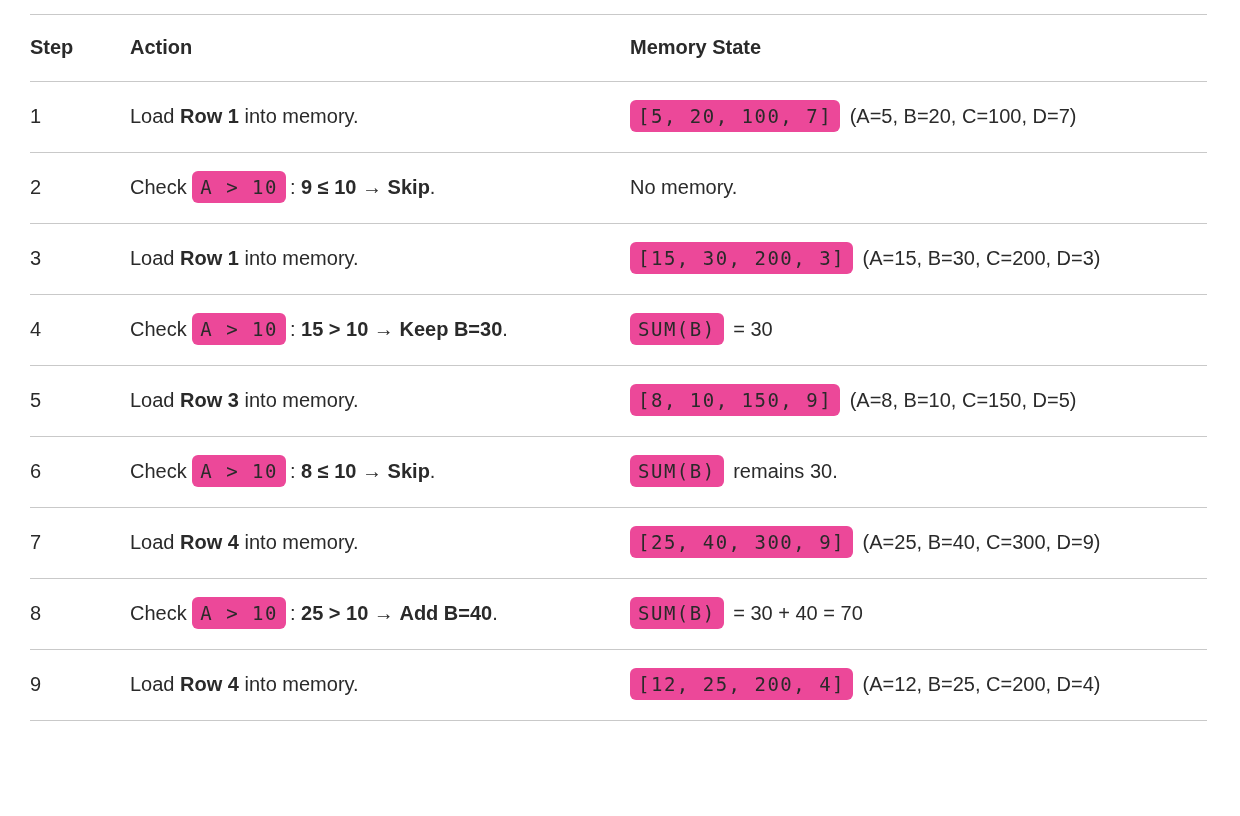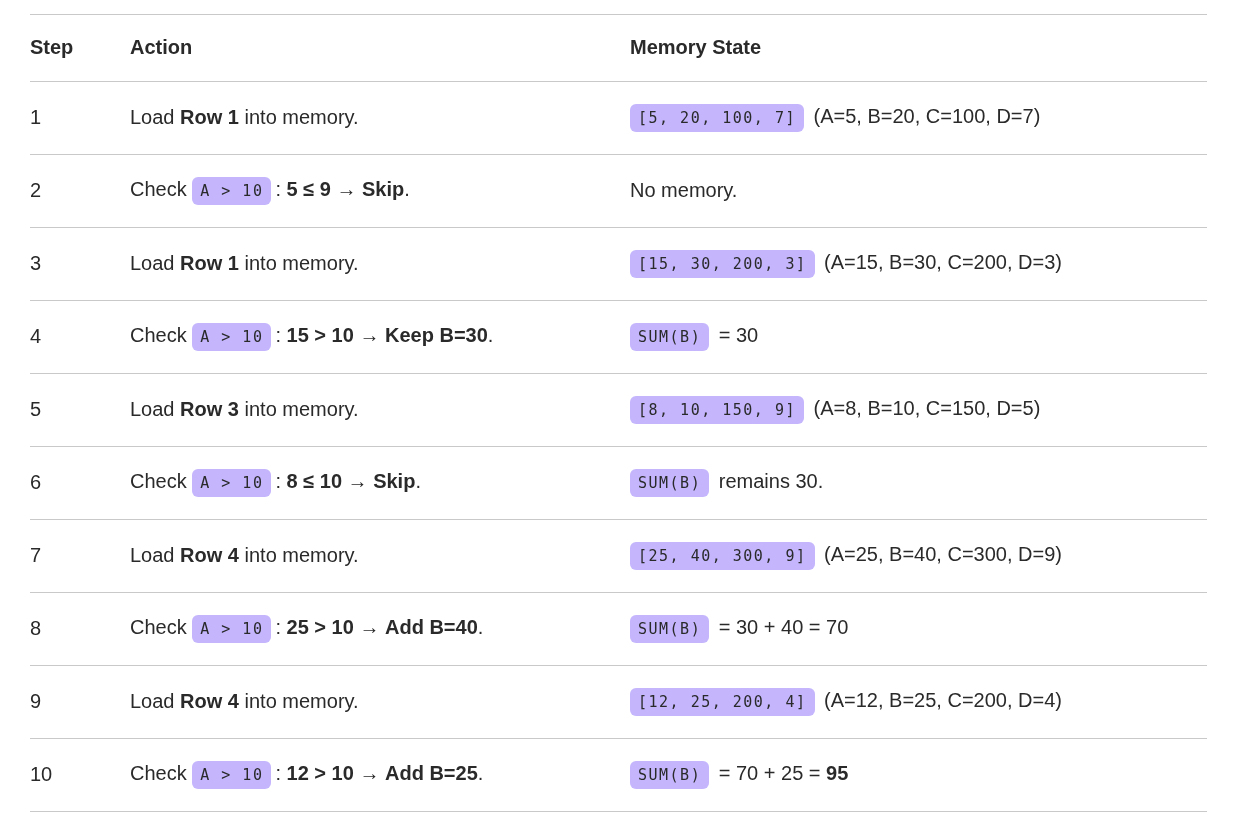--- a/index.html
+++ b/index.html
@@ -38,23 +38,23 @@
     padding: 21px 0 22px 0;
     font-weight: 400;
   }
   .w-step   { width: 100px; }
   .w-action { width: 500px; }
   .w-memory { width: auto;  }
   td.col-step { padding-right: 10px; }
   strong { font-weight: 700; }
   code.chip {
     font-family: "DejaVu Sans Mono", monospace;
-    font-size: 15px;
+    font-size: 19px;
     letter-spacing: 1.5px;
-    background: #c4b5fd;
+    background: #ec4899;
     color: #2a2a2a;
     border-radius: 6px;
     padding: 5px 8px;
     margin: 0 4px 12px 0;
     white-space: nowrap;
   }
 </style>
 </head>
 <body>
 
@@ -73,21 +73,21 @@
       </tr>
     </thead>
     <tbody id="rows">
         <tr>
           <td class="col-step">1</td>
           <td class="col-action"><span>Load </span><strong>Row 1</strong><span> into memory.</span></td>
           <td class="col-memory"><code class="chip">[5, 20, 100, 7]</code><span> (A=5, B=20, C=100, D=7)</span></td>
         </tr>
         <tr>
           <td class="col-step">2</td>
-          <td class="col-action"><span>Check </span><code class="chip">A &gt; 10</code><span>: </span><strong>5 ≤ 9</strong><span> → </span><strong>Skip</strong><span>.</span></td>
+          <td class="col-action"><span>Check </span><code class="chip">A &gt; 10</code><span>: </span><strong>9 ≤ 10</strong><span> → </span><strong>Skip</strong><span>.</span></td>
           <td class="col-memory"><span>No memory.</span></td>
         </tr>
         <tr>
           <td class="col-step">3</td>
           <td class="col-action"><span>Load </span><strong>Row 1</strong><span> into memory.</span></td>
           <td class="col-memory"><code class="chip">[15, 30, 200, 3]</code><span> (A=15, B=30, C=200, D=3)</span></td>
         </tr>
         <tr>
           <td class="col-step">4</td>
           <td class="col-action"><span>Check </span><code class="chip">A &gt; 10</code><span>: </span><strong>15 &gt; 10</strong><span> → </span><strong>Keep B=30</strong><span>.</span></td>
@@ -111,20 +111,15 @@
         <tr>
           <td class="col-step">8</td>
           <td class="col-action"><span>Check </span><code class="chip">A &gt; 10</code><span>: </span><strong>25 &gt; 10</strong><span> → </span><strong>Add B=40</strong><span>.</span></td>
           <td class="col-memory"><code class="chip">SUM(B)</code><span> = 30 + 40 = 70</span></td>
         </tr>
         <tr>
           <td class="col-step">9</td>
           <td class="col-action"><span>Load </span><strong>Row 4</strong><span> into memory.</span></td>
           <td class="col-memory"><code class="chip">[12, 25, 200, 4]</code><span> (A=12, B=25, C=200, D=4)</span></td>
         </tr>
-        <tr>
-          <td class="col-step">10</td>
-          <td class="col-action"><span>Check </span><code class="chip">A &gt; 10</code><span>: </span><strong>12 &gt; 10</strong><span> → </span><strong>Add B=25</strong><span>.</span></td>
-          <td class="col-memory"><code class="chip">SUM(B)</code><span> = 70 + 25 = </span><strong>95</strong></td>
-        </tr>
       </tbody>
   </table>
 </div>
 
 </body></html>

